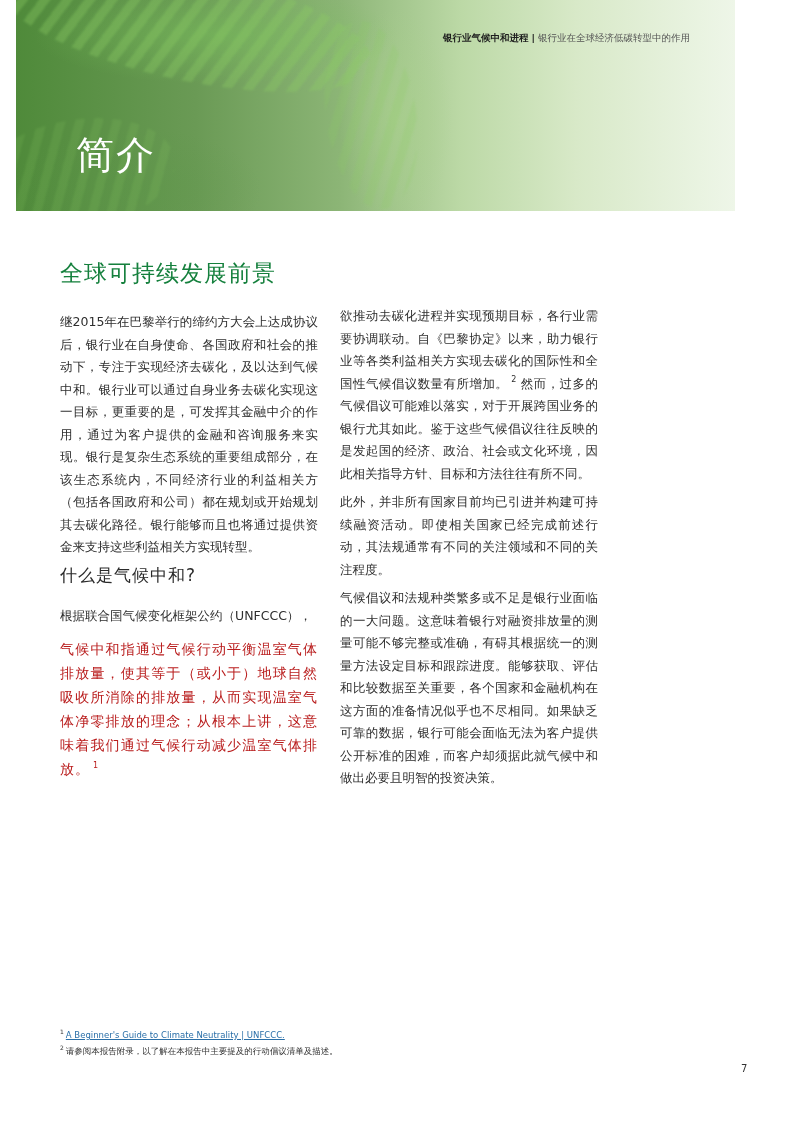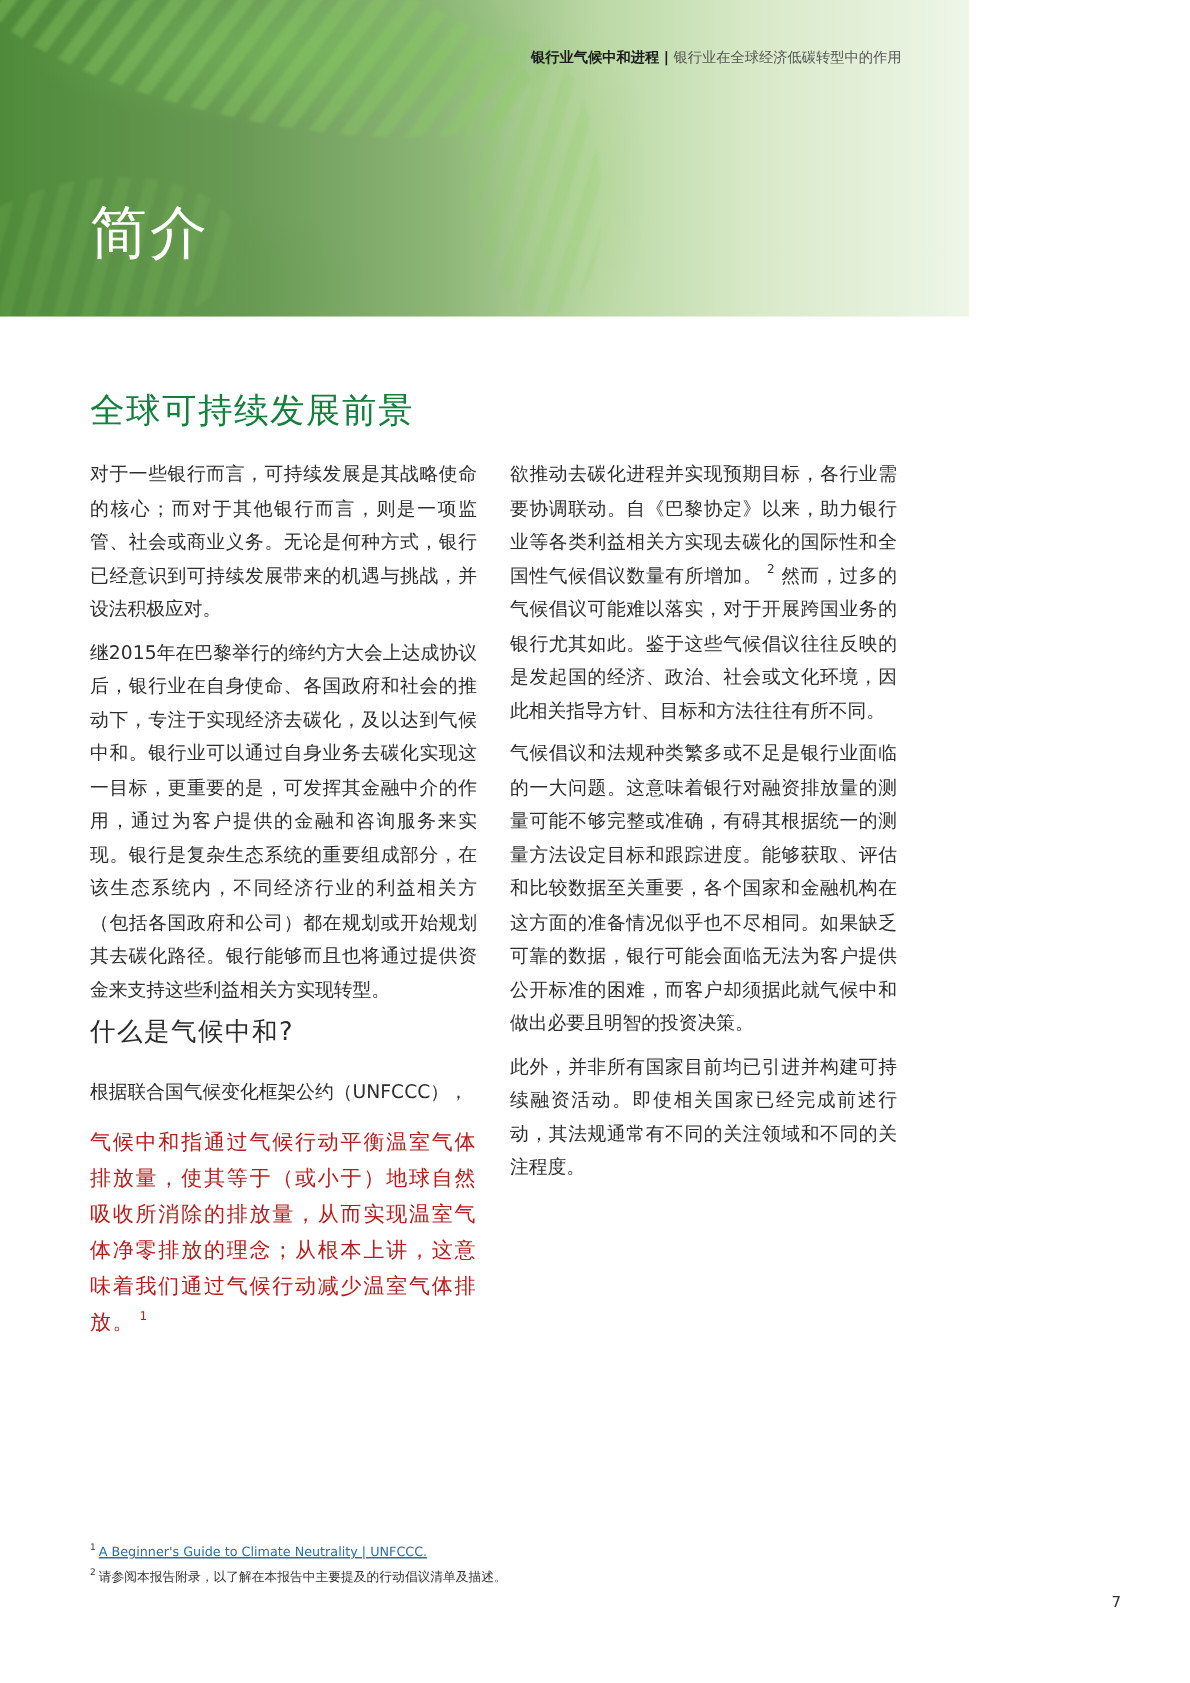--- a/index.html
+++ b/index.html
@@ -3,21 +3,21 @@
 <meta charset="utf-8">
 <style>
   html, body { margin: 0; padding: 0; }
   body {
     width: 793px; height: 1122px; position: relative; overflow: hidden;
     background: #ffffff;
     font-family: "DejaVu Sans", "Liberation Sans", sans-serif;
     color: #2b2b2b;
   }
   .banner {
-    position: absolute; left: 0; top: 0; width: 646px; height: 211px;
+    position: absolute; left: 16px; top: 0; width: 719px; height: 211px;
     background:
       radial-gradient(ellipse 260px 70px at 200px 35px, rgba(120,190,90,0.55), rgba(120,190,90,0) 70%),
       radial-gradient(ellipse 180px 90px at 120px 190px, rgba(90,150,70,0.35), rgba(90,150,70,0) 70%),
       radial-gradient(ellipse 80px 160px at 380px 120px, rgba(170,210,140,0.55), rgba(170,210,140,0) 70%),
       linear-gradient(90deg, #4f8a3a 0%, #6a9a55 25%, #8cb576 45%, #bcd9a6 62%, #d8e9c8 78%, #eef6e8 100%);
     overflow: hidden;
   }
   .fern {
     position: absolute; border-radius: 50%;
     background: repeating-linear-gradient(115deg, rgba(140,205,100,0.0) 0 9px, rgba(140,205,100,0.35) 9px 18px);
@@ -71,31 +71,30 @@
   <div class="fern f3"></div>
   <div class="running-head">
     <span class="bold">银行业气候中和进程</span><span class="sep">|</span><span>银行业在全球经济低碳转型中的作用</span>
   </div>
   <div class="chapter-title">简介</div>
 </div>
 
 <h2 class="section-title" style="margin:0">全球可持续发展前景</h2>
 
 <div class="col left">
-  <p class="body">对于一些银行而言，可持续发展是其战略使命的核心；而对于其他银行而言，则是一项监管、社会或商业义务。无论是何种方式，银行已经意识到可持续发展带来的机遇与挑战，并设法积极应对。</p>
   <p class="body gap">继2015年在巴黎举行的缔约方大会上达成协议后，银行业在自身使命、各国政府和社会的推动下，专注于实现经济去碳化，及以达到气候中和。银行业可以通过自身业务去碳化实现这一目标，更重要的是，可发挥其金融中介的作用，通过为客户提供的金融和咨询服务来实现。银行是复杂生态系统的重要组成部分，在该生态系统内，不同经济行业的利益相关方（包括各国政府和公司）都在规划或开始规划其去碳化路径。银行能够而且也将通过提供资金来支持这些利益相关方实现转型。</p>
   <div class="subhead">什么是气候中和?</div>
   <p class="body">根据联合国气候变化框架公约（UNFCCC），</p>
   <p class="quote"><span>气候中和指通过气候行动平衡温室气体排放量，使其等于（或小于）地球自然吸收所消除的排放量，从而实现温室气体净零排放的理念；从根本上讲，这意味着我们通过气候行动减少温室气体排放。</span><sup>1</sup></p>
 </div>
 
 <div class="col right">
   <p class="body"><span>欲推动去碳化进程并实现预期目标，各行业需要协调联动。自《巴黎协定》以来，助力银行业等各类利益相关方实现去碳化的国际性和全国性气候倡议数量有所增加。</span><sup>2</sup><span> 然而，过多的气候倡议可能难以落实，对于开展跨国业务的银行尤其如此。鉴于这些气候倡议往往反映的是发起国的经济、政治、社会或文化环境，因此相关指导方针、目标和方法往往有所不同。</span></p>
+  <p class="body gap">此外，并非所有国家目前均已引进并构建可持续融资活动。即使相关国家已经完成前述行动，其法规通常有不同的关注领域和不同的关注程度。</p>
   <p class="body gap">气候倡议和法规种类繁多或不足是银行业面临的一大问题。这意味着银行对融资排放量的测量可能不够完整或准确，有碍其根据统一的测量方法设定目标和跟踪进度。能够获取、评估和比较数据至关重要，各个国家和金融机构在这方面的准备情况似乎也不尽相同。如果缺乏可靠的数据，银行可能会面临无法为客户提供公开标准的困难，而客户却须据此就气候中和做出必要且明智的投资决策。</p>
-  <p class="body gap">此外，并非所有国家目前均已引进并构建可持续融资活动。即使相关国家已经完成前述行动，其法规通常有不同的关注领域和不同的关注程度。</p>
 </div>
 
 <div class="footnotes">
   <div><sup>1</sup><a>A Beginner's Guide to Climate Neutrality | UNFCCC.</a></div>
   <div><sup>2</sup><span>请参阅本报告附录，以了解在本报告中主要提及的行动倡议清单及描述。</span></div>
 </div>
 
 <div class="page-number">7</div>
 
 </body></html>

